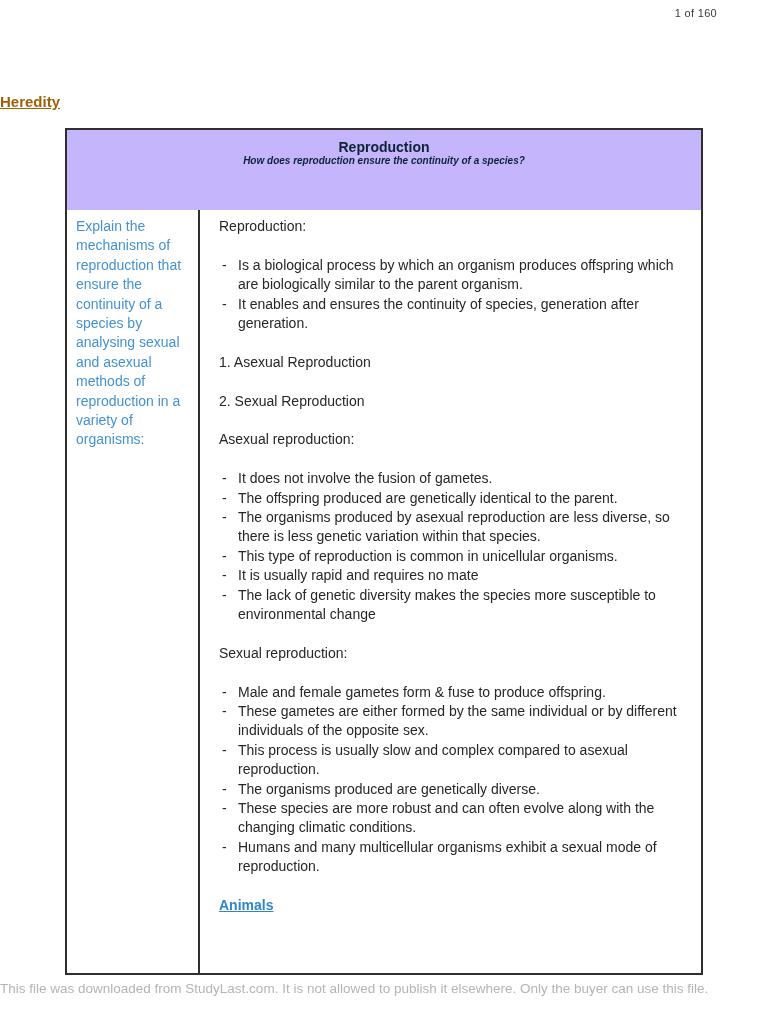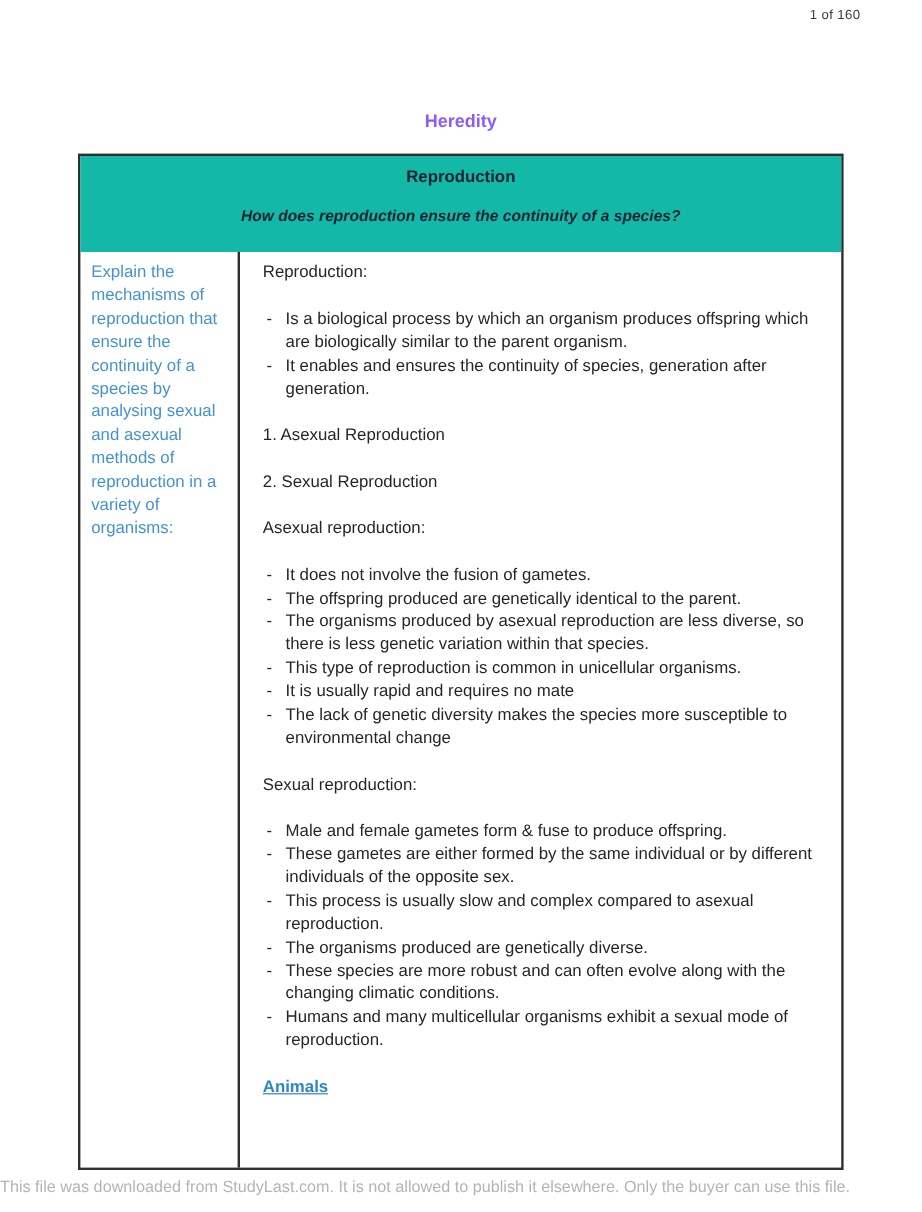--- a/index.html
+++ b/index.html
@@ -17,51 +17,50 @@
     right: 51px;
     font-size: 11px;
     color: #3a3a3a;
     letter-spacing: 0.3px;
   }
   .doc-title {
     position: absolute;
     top: 93px;
     left: 0;
     width: 100%;
-    text-align: center;
     font-size: 15px;
     font-weight: bold;
-    color: #8b5cf6;
+    color: #a16207;
+    text-decoration: underline;
   }
   .doc-table {
     position: absolute;
     left: 65px;
     top: 128px;
     width: 638px;
     height: 847px;
     border: 2px solid #2f2f2f;
     display: flex;
     flex-direction: column;
     background: #ffffff;
   }
   .table-header {
-    background: #14b8a6;
+    background: #c4b5fd;
     height: 80px;
     text-align: center;
     padding-top: 9px;
     flex: 0 0 auto;
   }
   .header-title {
     font-size: 14px;
     font-weight: bold;
     color: #0e2236;
   }
   .header-question {
-    margin-top: 17px;
-    font-size: 13px;
+    font-size: 10px;
     font-weight: bold;
     font-style: italic;
     color: #0e2236;
   }
   .table-body {
     flex: 1 1 auto;
     display: flex;
     min-height: 0;
   }
   .left-cell {

